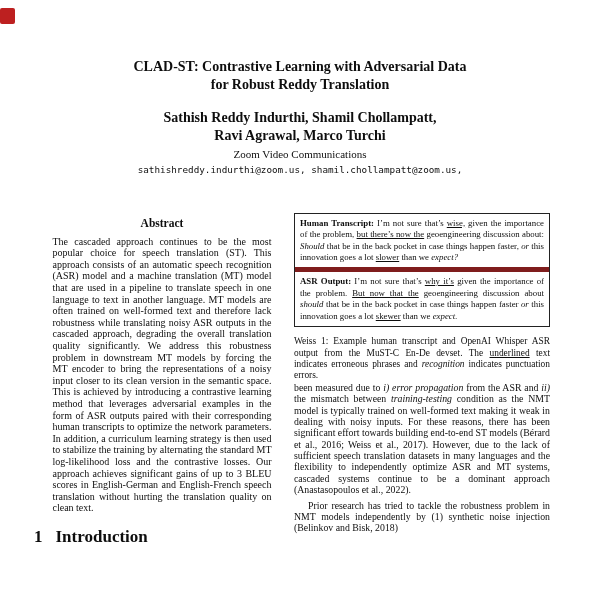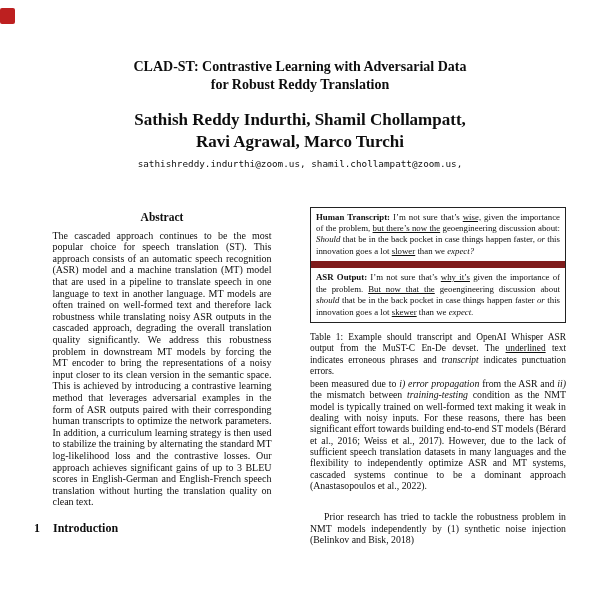--- a/index.html
+++ b/index.html
@@ -11,57 +11,57 @@
   .page{position:relative;width:600px;height:600px;background:#fff;overflow:hidden;}
 
   .badge{
     position:absolute;left:0;top:8px;width:15px;height:16px;
     background:#bd2020;border-radius:2px;
   }
 
   header{padding-top:58px;text-align:center;}
   .title{font-size:14px;font-weight:bold;line-height:1.28;margin:0;}
   .title span{display:block;}
-  .authors{margin-top:15px;font-weight:bold;font-size:17px;line-height:1.32;}
+  .authors{margin-top:15px;font-weight:bold;font-size:14px;line-height:1.32;}
   .authors span{display:block;}
   .affiliation{margin-top:2px;font-size:11px;}
   .emails{margin-top:3px;font-family:"DejaVu Sans Mono", monospace;font-size:9.3px;line-height:1.5;}
   .emails span{display:block;}
 
   .columns{
-    display:flex;gap:20px;padding:0 34px;margin-top:36px;
+    display:flex;gap:4px;padding:0 34px;margin-top:36px;
   }
   .col{width:256px;}
 
   
   .abstract-heading{font-size:11.5px;font-weight:bold;text-align:center;margin:4px 0 7px 0;}
   .abstract-body{
     width:219px;margin:0 auto;font-size:10px;line-height:1.16;
     text-align:justify;hyphens:auto;-webkit-hyphens:auto;
   }
-  .sec-heading{font-size:12px;font-weight:bold;margin:13px 0 7px 0;}
+  .sec-heading{font-size:17px;font-weight:bold;margin:13px 0 7px 0;}
   .sec-heading .sec-title{margin-left:13px;}
   .body-par{
     font-size:9.8px;line-height:1.16;text-align:justify;
     hyphens:auto;-webkit-hyphens:auto;margin:0;
   }
 
   
   .example-box{border:1px solid #222;}
   .example-cell{
     padding:4px 5px;font-size:8.8px;line-height:1.3;text-align:justify;
     hyphens:auto;-webkit-hyphens:auto;
   }
-  .example-cell.first{border-bottom:7px solid #7f1d1d;}
+  .example-cell.first{border-bottom:5px solid #7f1d1d;}
   .caption{
     margin-top:9px;font-size:9.4px;line-height:1.22;text-align:justify;
     hyphens:auto;-webkit-hyphens:auto;
   }
   .right-par1{margin-top:0;}
-  .right-par2{margin-top:20px;text-indent:14px;}
+  .right-par2{margin-top:4px;text-indent:14px;}
 
   .st-b{font-weight:bold;}
   .st-i{font-style:italic;}
   .st-u{text-decoration:underline;}
 </style>
 </head>
 <body>
 
 <div class="page">
 
@@ -69,20 +69,21 @@
 
   <header>
     <h1 class="title">
       <span>CLAD-ST: Contrastive Learning with Adversarial Data</span>
       <span>for Robust Reddy Translation</span>
     </h1>
     <div class="authors">
       <span>Sathish Reddy Indurthi, Shamil Chollampatt,</span>
       <span>Ravi Agrawal, Marco Turchi</span>
     </div>
+    <div class="affiliation">Zoom Video Communications</div>
     <div class="emails">
       <span>sathishreddy.indurthi@zoom.us, shamil.chollampatt@zoom.us,</span>
     </div>
   </header>
 
   <div class="columns">
 
     <div class="col">
       <div class="abstract-heading">Abstract</div>
       <p class="abstract-body">The cascaded approach continues to be the most popular choice for speech translation (ST). This approach consists of an automatic speech recognition (ASR) model and a machine translation (MT) model that are used in a pipeline to translate speech in one language to text in another language. MT models are often trained on well-formed text and therefore lack robustness while translating noisy ASR outputs in the cascaded approach, degrading the overall translation quality significantly. We address this robustness problem in downstream MT models by forcing the MT encoder to bring the representations of a noisy input closer to its clean version in the semantic space. This is achieved by introducing a contrastive learning method that leverages adversarial examples in the form of ASR outputs paired with their corresponding human transcripts to optimize the network parameters. In addition, a curriculum learning strategy is then used to stabilize the training by alternating the standard MT log-likelihood loss and the contrastive losses. Our approach achieves significant gains of up to 3 BLEU scores in English-German and English-French speech translation without hurting the translation quality on clean text.</p>
@@ -90,20 +91,20 @@
       <div class="sec-heading">
         <span class="sec-num">1</span><span class="sec-title">Introduction</span>
       </div>
     </div>
 
     <div class="col">
       <div class="example-box">
         <div class="example-cell first"><span class="st-b">Human Transcript: </span><span>I’m not sure that’s </span><span class="st-u">wise,</span><span> given the importance of the problem, </span><span class="st-u">but there’s now the</span><span> geoengineering discussion about: </span><span class="st-i">Should</span><span> that be in the back pocket in case things happen faster, </span><span class="st-i">or</span><span> this innovation goes a lot </span><span class="st-u">slower</span><span> than we </span><span class="st-i">expect?</span></div>
         <div class="example-cell"><span class="st-b">ASR Output: </span><span>I’m not sure that’s </span><span class="st-u">why it’s</span><span> given the importance of the problem. </span><span class="st-u">But now that the</span><span> geoengineering discussion about </span><span class="st-i">should</span><span> that be in the back pocket in case things happen faster </span><span class="st-i">or</span><span> this innovation goes a lot </span><span class="st-u">skewer</span><span> than we </span><span class="st-i">expect.</span></div>
       </div>
-      <div class="caption"><span>Table 1: Example should transcript and OpenAI Whisper ASR output from the MuST-C En-De devset. The </span><span class="st-u">underlined</span><span> text indicates erroneous phrases and </span><span class="st-i">transcript</span><span> indicates punctuation errors.</span></div>
+      <div class="caption"><span>Weiss 1: Example human transcript and OpenAI Whisper ASR output from the MuST-C En-De devset. The </span><span class="st-u">underlined</span><span> text indicates erroneous phrases and </span><span class="st-i">recognition</span><span> indicates punctuation errors.</span></div>
 
       <p class="body-par right-par1"><span>been measured due to </span><span class="st-i">i) error propagation</span><span> from the ASR and </span><span class="st-i">ii)</span><span> the mismatch between </span><span class="st-i">training-testing</span><span> condition as the NMT model is typically trained on well-formed text making it weak in dealing with noisy inputs. For these reasons, there has been significant effort towards building end-to-end ST models (Bérard et al., 2016; Weiss et al., 2017). However, due to the lack of sufficient speech translation datasets in many languages and the flexibility to independently optimize ASR and MT systems, cascaded systems continue to be a dominant approach (Anastasopoulos et al., 2022).</span></p>
       <p class="body-par right-par2">Prior research has tried to tackle the robustness problem in NMT models independently by (1) synthetic noise injection (Belinkov and Bisk, 2018)</p>
     </div>
 
   </div>
 </div>
 
 </body></html>

